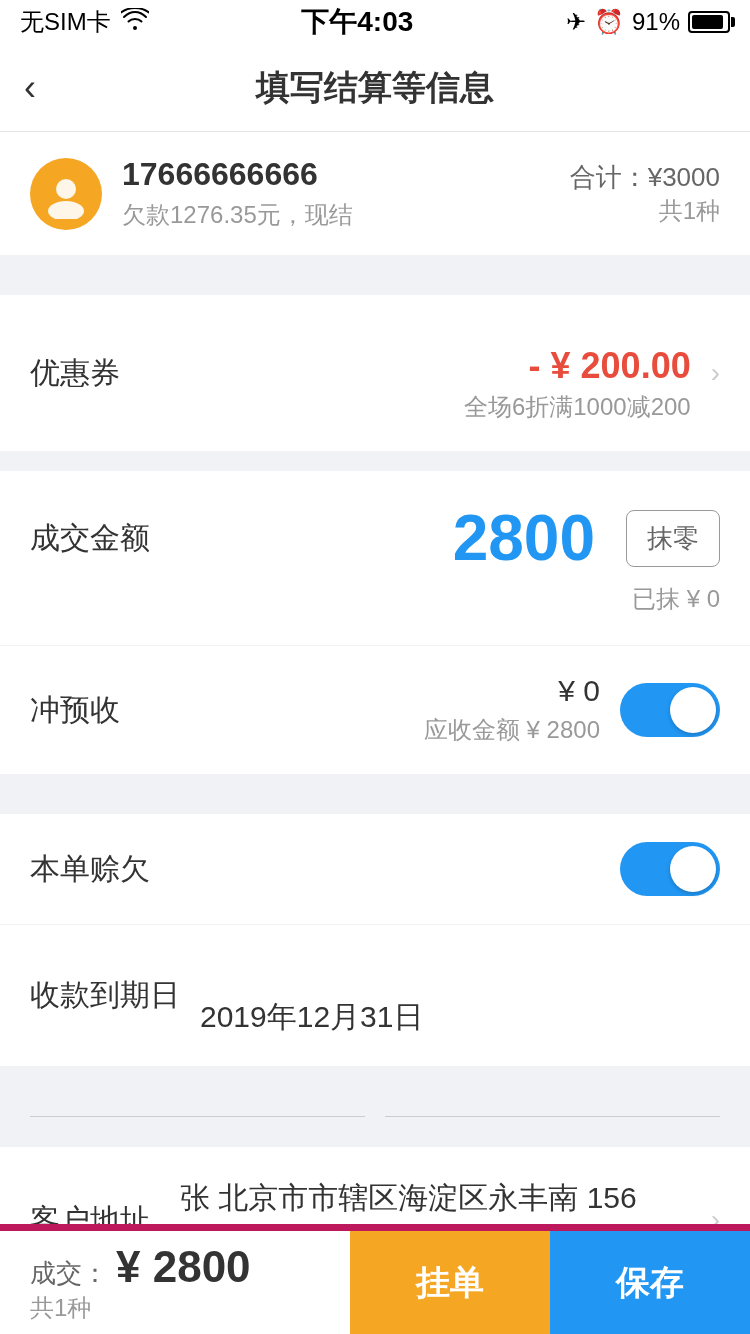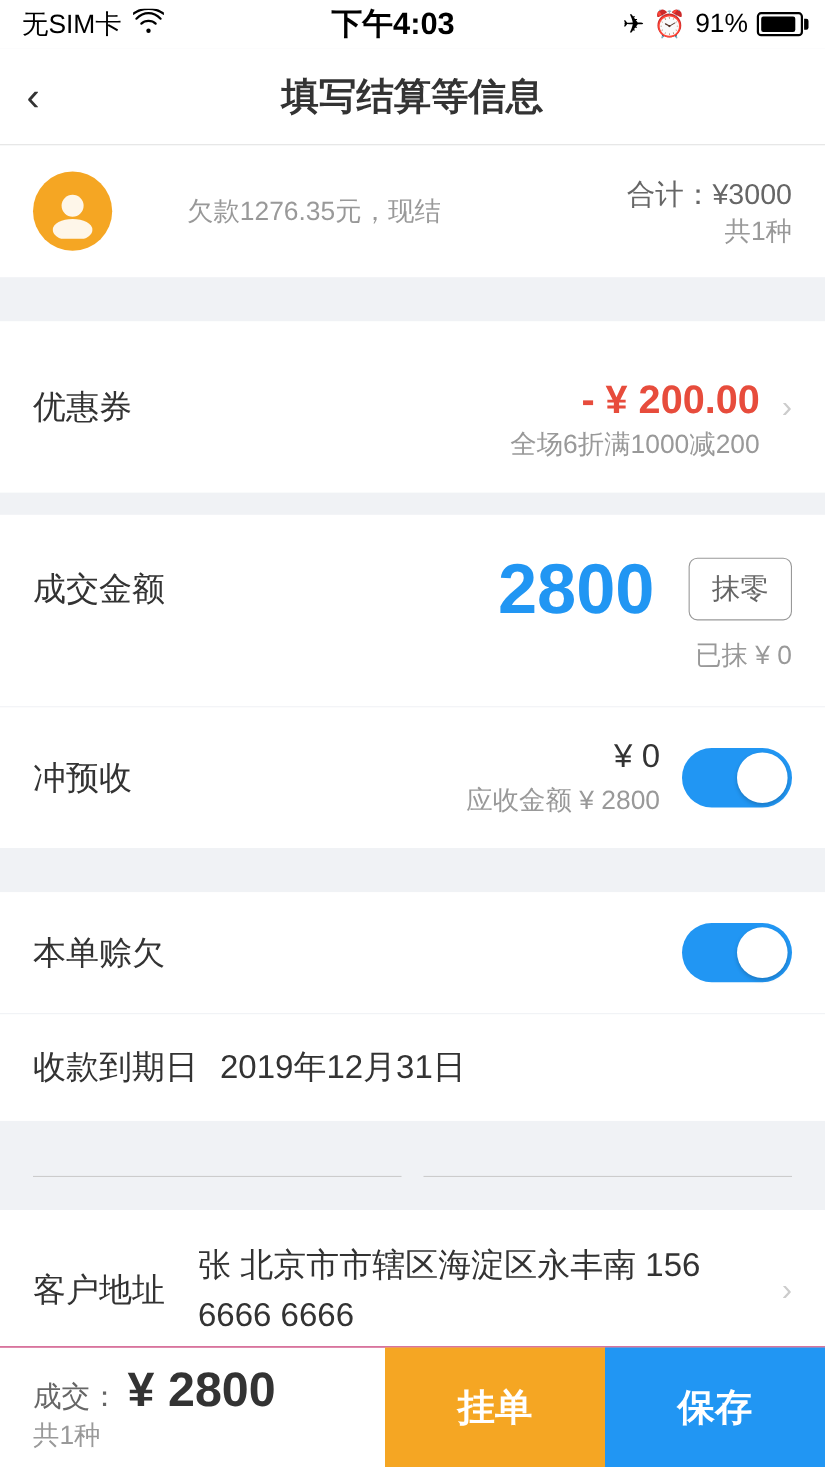--- a/index.html
+++ b/index.html
@@ -80,21 +80,21 @@
     .customer-left { display: flex; align-items: center; gap: 20px; }
     .avatar {
       width: 72px; height: 72px; border-radius: 50%;
       background: #f5a623;
       display: flex; align-items: center; justify-content: center;
       overflow: hidden;
     }
     .avatar svg { width: 50px; height: 50px; }
     .customer-info { display: flex; flex-direction: column; gap: 6px; }
     .customer-phone { font-size: 32px; font-weight: 600; color: #333; }
-    .customer-debt { font-size: 24px; color: #999; margin-left: 48px; }
+    .customer-debt { font-size: 24px; color: #999; }
     .customer-right { text-align: right; }
     .total-label { font-size: 26px; color: #666; }
     .total-count { font-size: 24px; color: #999; }
 
     
     .section-divider { height: 20px; background: #f0f2f5; }
 
     
     .info-section { background: #fff; }
     .info-row {
@@ -184,21 +184,21 @@
     }
 
     
     .date-section {
       background: #fff;
       padding: 28px 30px;
       border-top: 1px solid #f0f2f5;
     }
     .date-row { display: flex; align-items: center; gap: 20px; }
     .date-label { font-size: 30px; color: #333; }
-    .date-value { font-size: 30px; color: #333; }
+    .date-value { font-size: 30px; color: #333; margin-top: 44px; }
 
     
     .logistics-divider {
       background: #f0f2f5;
       padding: 30px;
       display: flex;
       align-items: center;
       justify-content: center;
       gap: 20px;
       margin-top: 20px;
@@ -222,21 +222,21 @@
 
     
     .bottom-bar {
       position: fixed;
       bottom: 0;
       width: 750px;
       height: 110px;
       background: #fff;
       display: flex;
       align-items: center;
-      border-top: 1px solid #be185d;
+      border-top: 7px solid #be185d;
     }
     .bottom-summary {
       flex: 1;
       padding: 0 30px;
     }
     .bottom-summary-label { font-size: 26px; color: #666; }
     .bottom-summary-amount { font-size: 44px; font-weight: 700; color: #333; }
     .bottom-summary-count { font-size: 24px; color: #999; }
     .btn-hang {
       width: 200px;
@@ -294,20 +294,21 @@
 
   <div class="customer-section">
     <div class="customer-left">
       <div class="avatar">
         <svg viewBox="0 0 50 50" fill="none">
           <circle cx="25" cy="20" r="10" fill="#fff" opacity="0.9"></circle>
           <ellipse cx="25" cy="42" rx="18" ry="10" fill="#fff" opacity="0.9"></ellipse>
         </svg>
       </div>
       <div class="customer-info">
+        <div class="customer-phone">17666666666</div>
         <div class="customer-debt">欠款1276.35元，现结</div>
       </div>
     </div>
     <div class="customer-right">
       <div class="total-label">
         <span>合计：</span><span>¥3000</span>
       </div>
       <div class="total-count">共1种</div>
     </div>
   </div>

